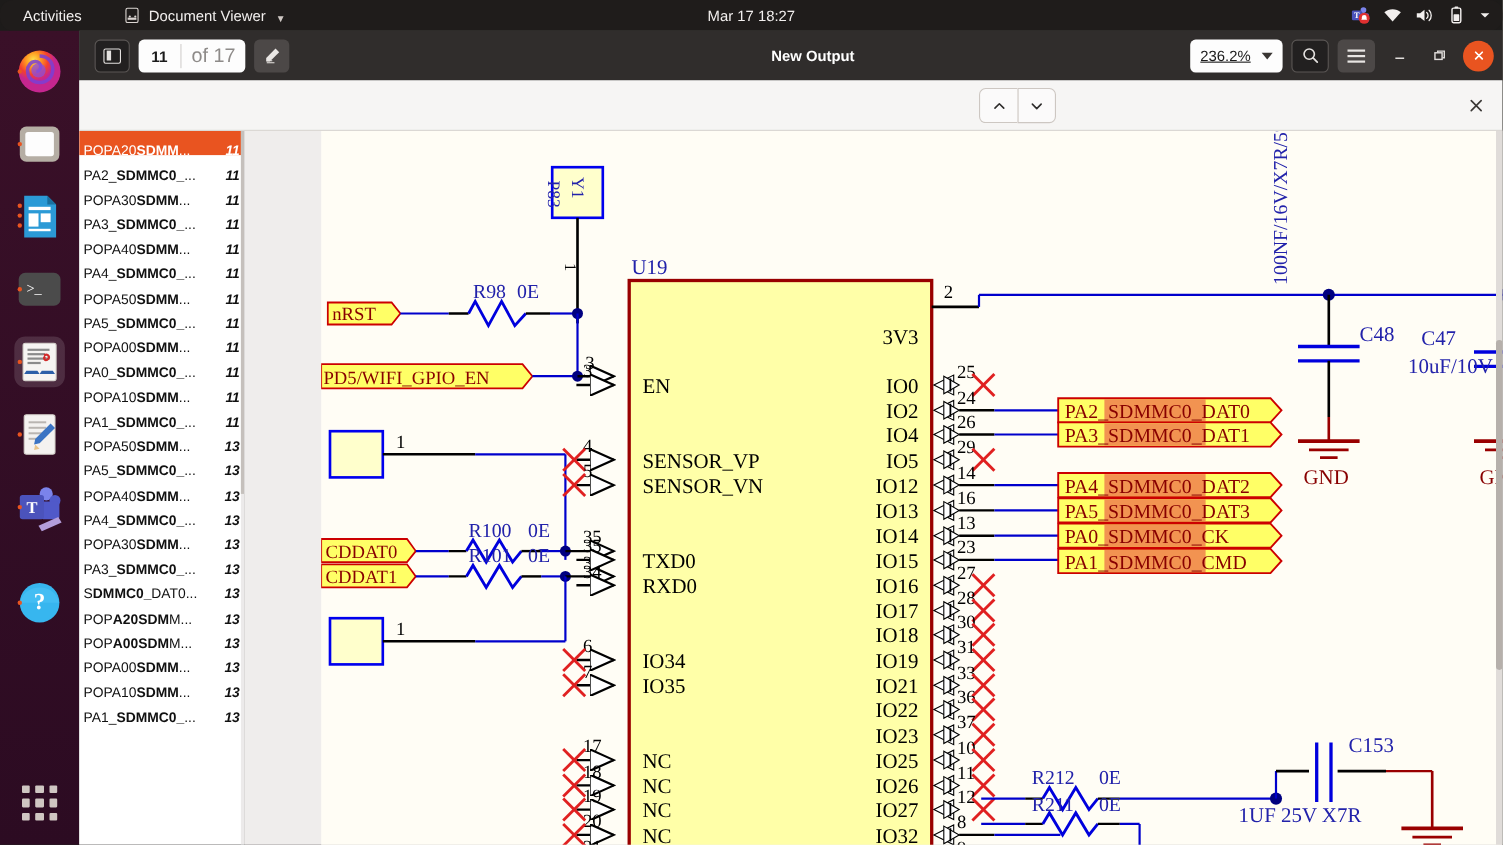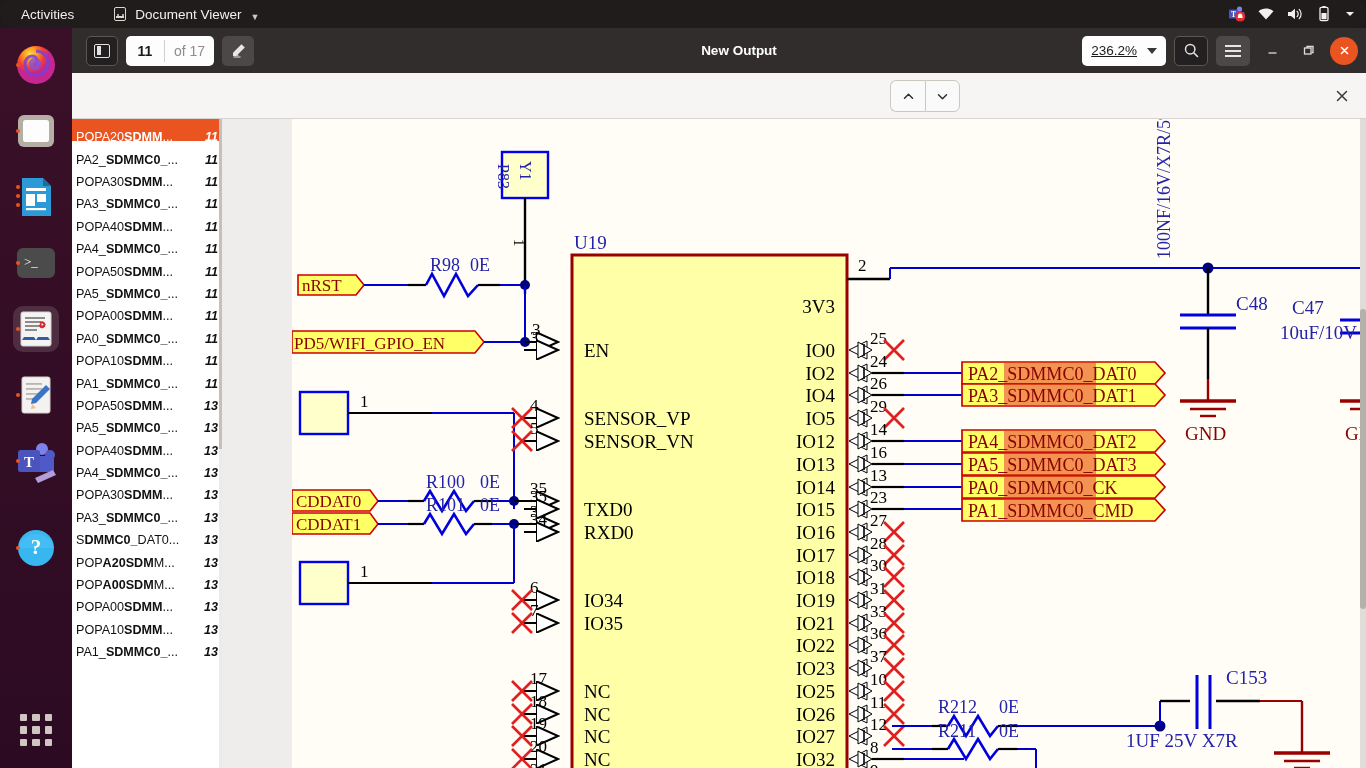--- a/index.html
+++ b/index.html
@@ -53,21 +53,21 @@
     background:#302d2c; display:flex; align-items:center; padding: 0 8px;
   }
   .hb-btn { height:30px; border-radius:5px; display:flex; align-items:center; justify-content:center;
             color:#dedbd9; font-size:13px; }
   .hb-side { width:32px; background:#222020; border:1px solid #5a5654; margin-left:6px; }
   .sideicon { width:16px; height:14px; border:1.7px solid #e4e1df; border-radius:2px; position:relative;}
   .sideicon::after { content:""; position:absolute; left:1.5px; top:1.5px; bottom:1.5px; width:4px; background:#e4e1df;}
   .pagebox { margin-left:8px; height:30px; display:flex; align-items:center; background:#fdfdfd; border-radius:5px; overflow:hidden;}
   .pagenum { width:38px; text-align:center; color:#1b1b1b; font-size:14px; font-weight:600; }
   .pagediv { width:1px; height:22px; background:#d2d0ce; }
-  .pagetot { padding:0 9px; color:#8e8b89; font-size:14px; }
+  .pagetot { padding:0 9px; color:#8e8b89; font-size:18px; }
   .hb-annot { width:32px; margin-left:8px; background:#4c4847; }
   .title-wrap { position:absolute; left:0; right:0; text-align:center; pointer-events:none;margin-left:40px; }
   .win-title { color:#ffffff; font-size:13.5px; font-weight:700; line-height:17px; }
   .win-sub { color:#b2aeac; font-size:11.5px; line-height:15px; }
   .hb-right { margin-left:auto; display:flex; align-items:center; gap:8px; z-index:2; }
   .zoombox { height:30px; background:#fdfdfd; border-radius:5px; display:flex; align-items:center; padding:0 9px; gap:10px;}
   .zoomval { color:#1b1b1b; font-size:13.5px;text-decoration:underline; }
   .zoomcaret { width:0;height:0;border-left:5px solid transparent;border-right:5px solid transparent;border-top:6px solid #3a3634;}
   .hb-search { width:34px; background:#222020; border:1px solid #5a5654; }
   .hb-menu { width:34px; background:#4c4847; }
@@ -124,20 +124,21 @@
             <span class="ln"></span>
           <span class="dotrow">
               <i style="left:0"></i>
               <i style="left:5px"></i>
             </span>
         </span>
         <span class="tb-app-name">Document Viewer</span>
         <span class="tb-caret">▼</span>
       </div>
     </div>
+    <div class="tb-clock">Mar 17  18:27</div>
     <div class="topbar-right">
       <span class="tray-ico">
         <svg width="18" height="18" viewBox="0 0 18 18">
           <circle cx="11.5" cy="4.2" r="2.6" fill="#7b83eb"></circle>
           <rect x="8.5" y="7" width="8" height="8" rx="1.4" fill="#5059c9"></rect>
           <rect x="1" y="4.5" width="9" height="9" rx="1.2" fill="#4b53bc"></rect>
           <text x="5.5" y="11.6" font-size="7.5" fill="#fff" text-anchor="middle" font-family="'Liberation Sans',sans-serif" font-weight="700">T</text>
           <circle cx="12.2" cy="11.6" r="5" fill="#e03030"></circle>
           <path d="M12.2 8.6a2.2 2.2 0 00-2.2 2.2v1.4l-.6.8h5.6l-.6-.8v-1.4a2.2 2.2 0 00-2.2-2.2z" fill="#fff"></path>
         </svg>

